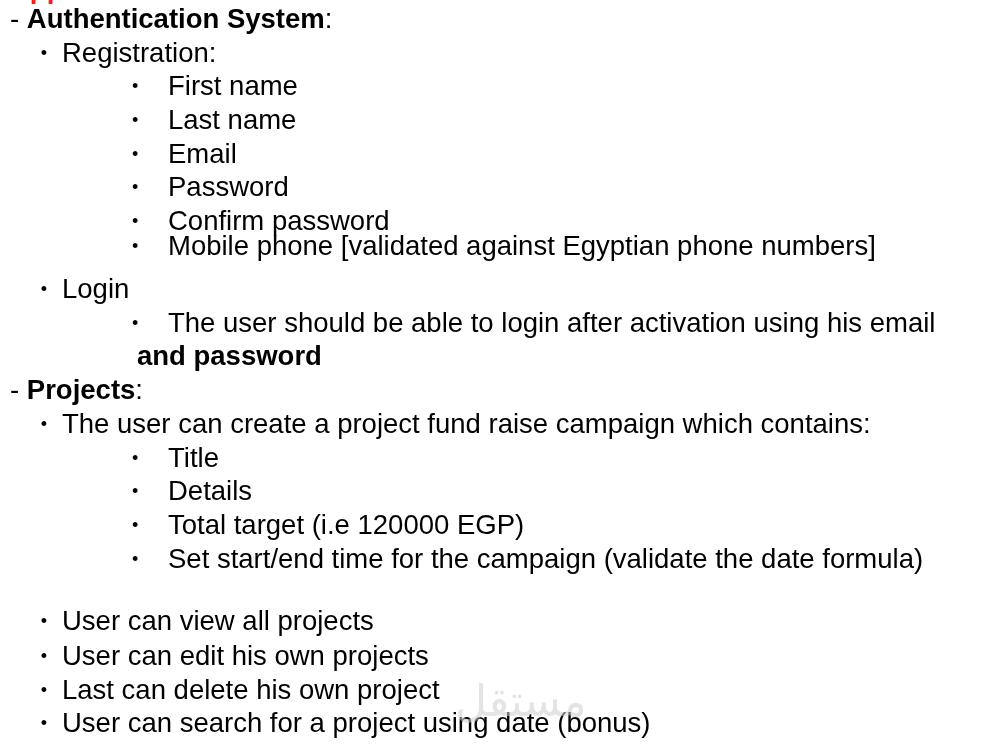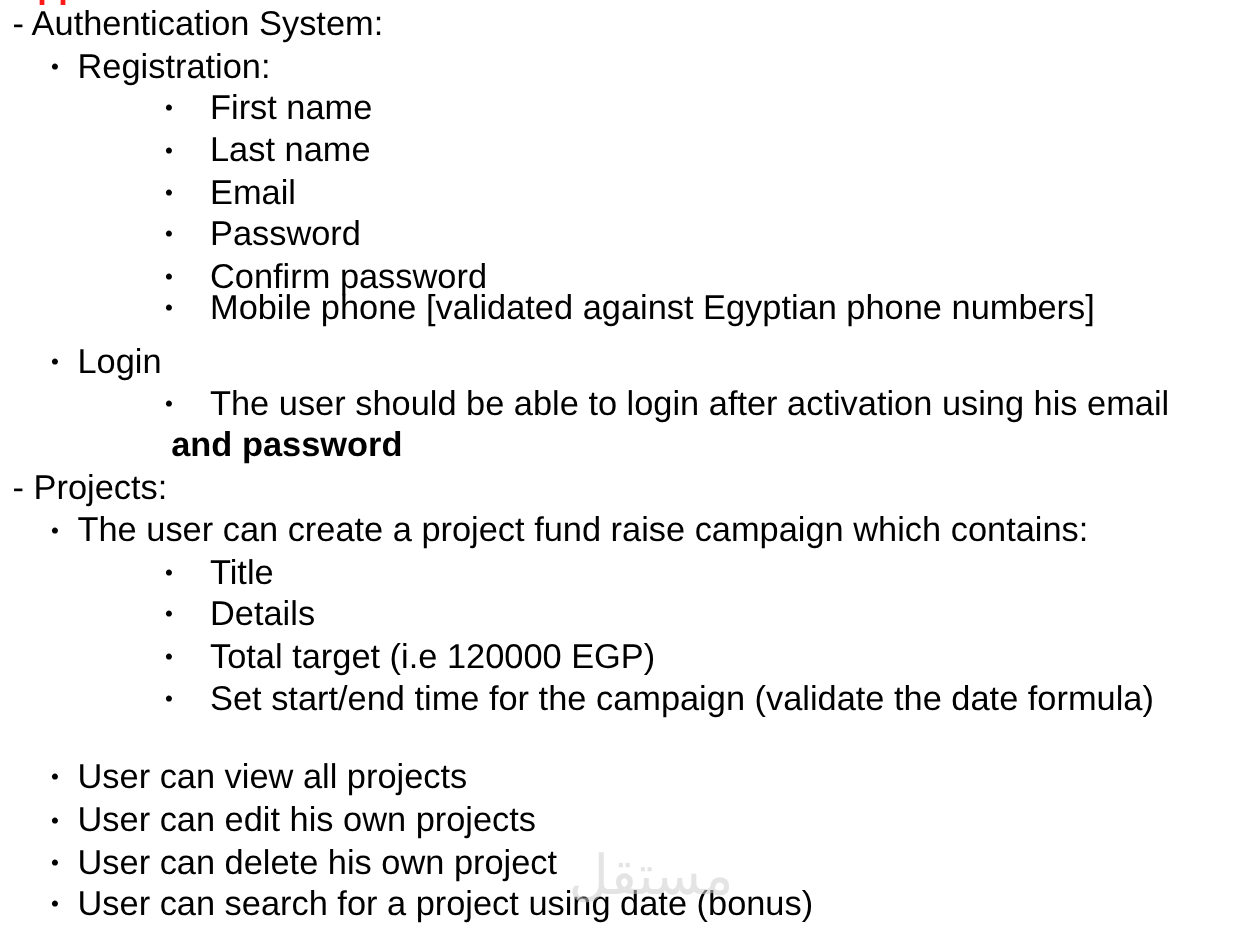--- a/index.html
+++ b/index.html
@@ -8,21 +8,21 @@
       position: relative; color: #000;
       font-family: "Liberation Sans", sans-serif;
       font-size: 27.5px;
     }
     .cut-top {
       position: absolute; left: 10px; top: -26px; width: 980px; height: 30px;
       color: #ff1a1a; font-weight: bold; white-space: nowrap; overflow: hidden;
     }
     .line { position: absolute; white-space: nowrap; line-height: 33px; }
     .h { left: 10px; }
-    .h b { font-weight: normal; }
+    .h b { font-weight: bold; }
     .l1 { left: 26px; text-align: center; }
     .l2 { left: 99px; margin-left: 33px; }
     .bullet { display: inline-block; width: 36px; font-size: 18px; vertical-align: 3px; }
     .wrap2 { left: 137px; font-weight: bold; }
     .watermark {
       position: absolute; left: 455px; top: 675px;
       font-size: 44px; font-weight: normal; color: #cfcfcf; opacity: 0.55;
       font-family: "DejaVu Sans", sans-serif; pointer-events: none;
     }
   </style>
@@ -87,19 +87,19 @@
   <span class="bullet">•</span><span>Set start/end time for the campaign (validate the date formula)</span>
 </div>
 
 <div class="line l1" style="top:604px">
   <span class="bullet">•</span><span>User can view all projects</span>
 </div>
 <div class="line l1" style="top:639px">
   <span class="bullet">•</span><span>User can edit his own projects</span>
 </div>
 <div class="line l1" style="top:673px">
-  <span class="bullet">•</span><span>User can delete his own project</span>
+  <span class="bullet">•</span><span>Last can delete his own project</span>
 </div>
 <div class="line l1" style="top:706px">
   <span class="bullet">•</span><span>User can search for a project using date (bonus)</span>
 </div>
 
 <div class="watermark">مستقل</div>
 
 </body></html>

